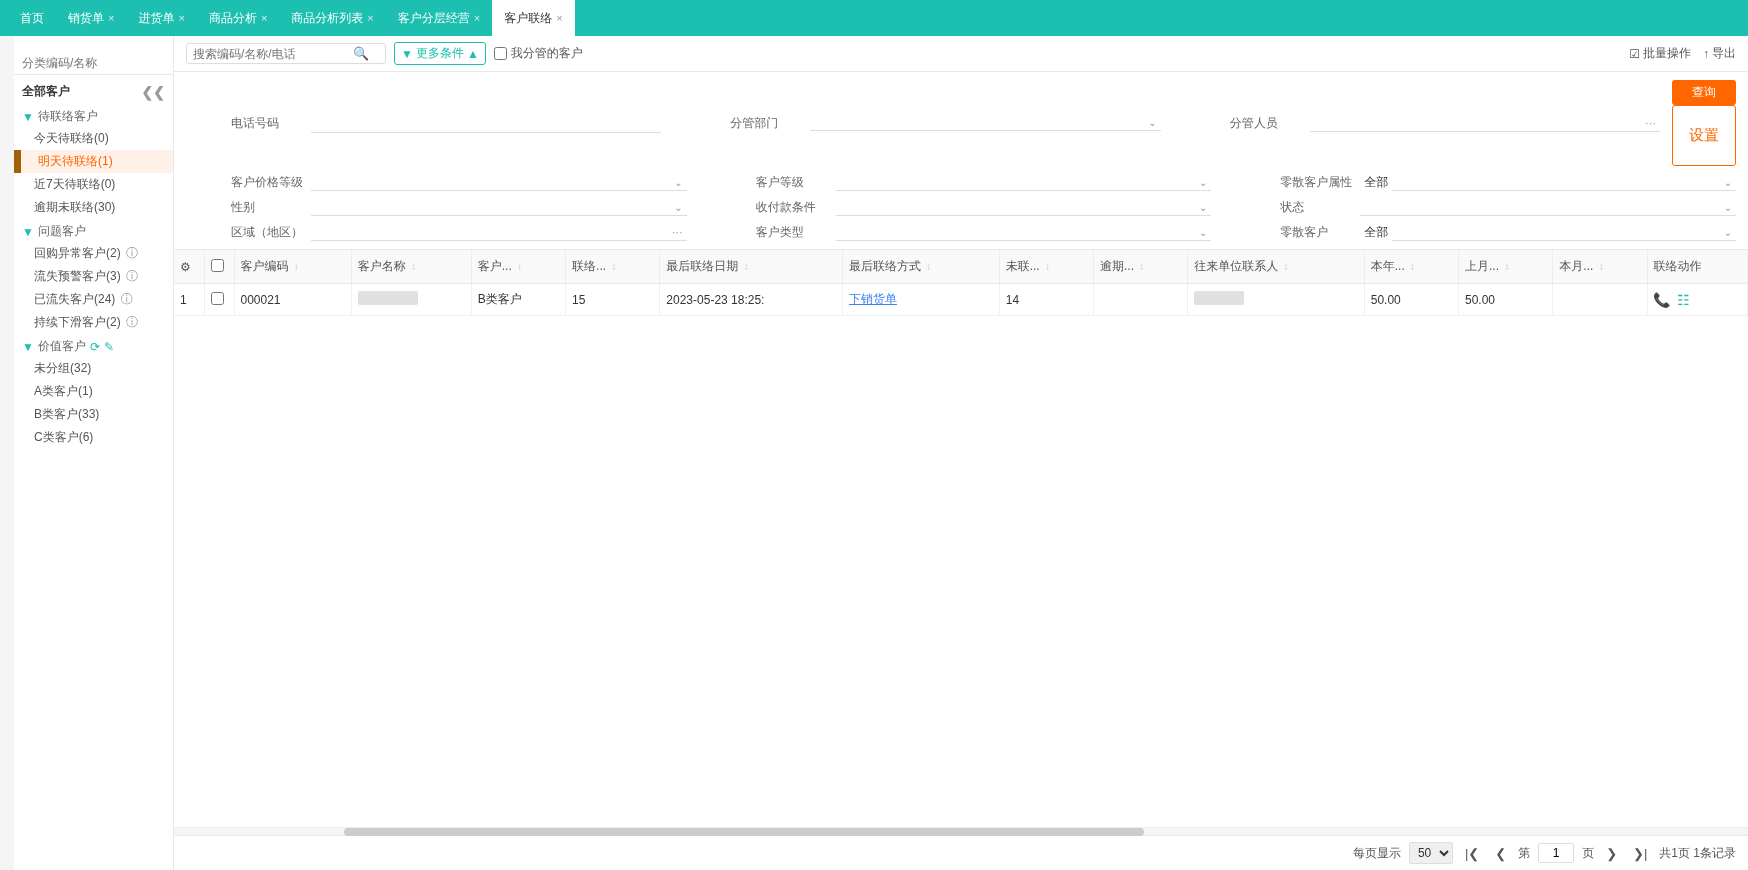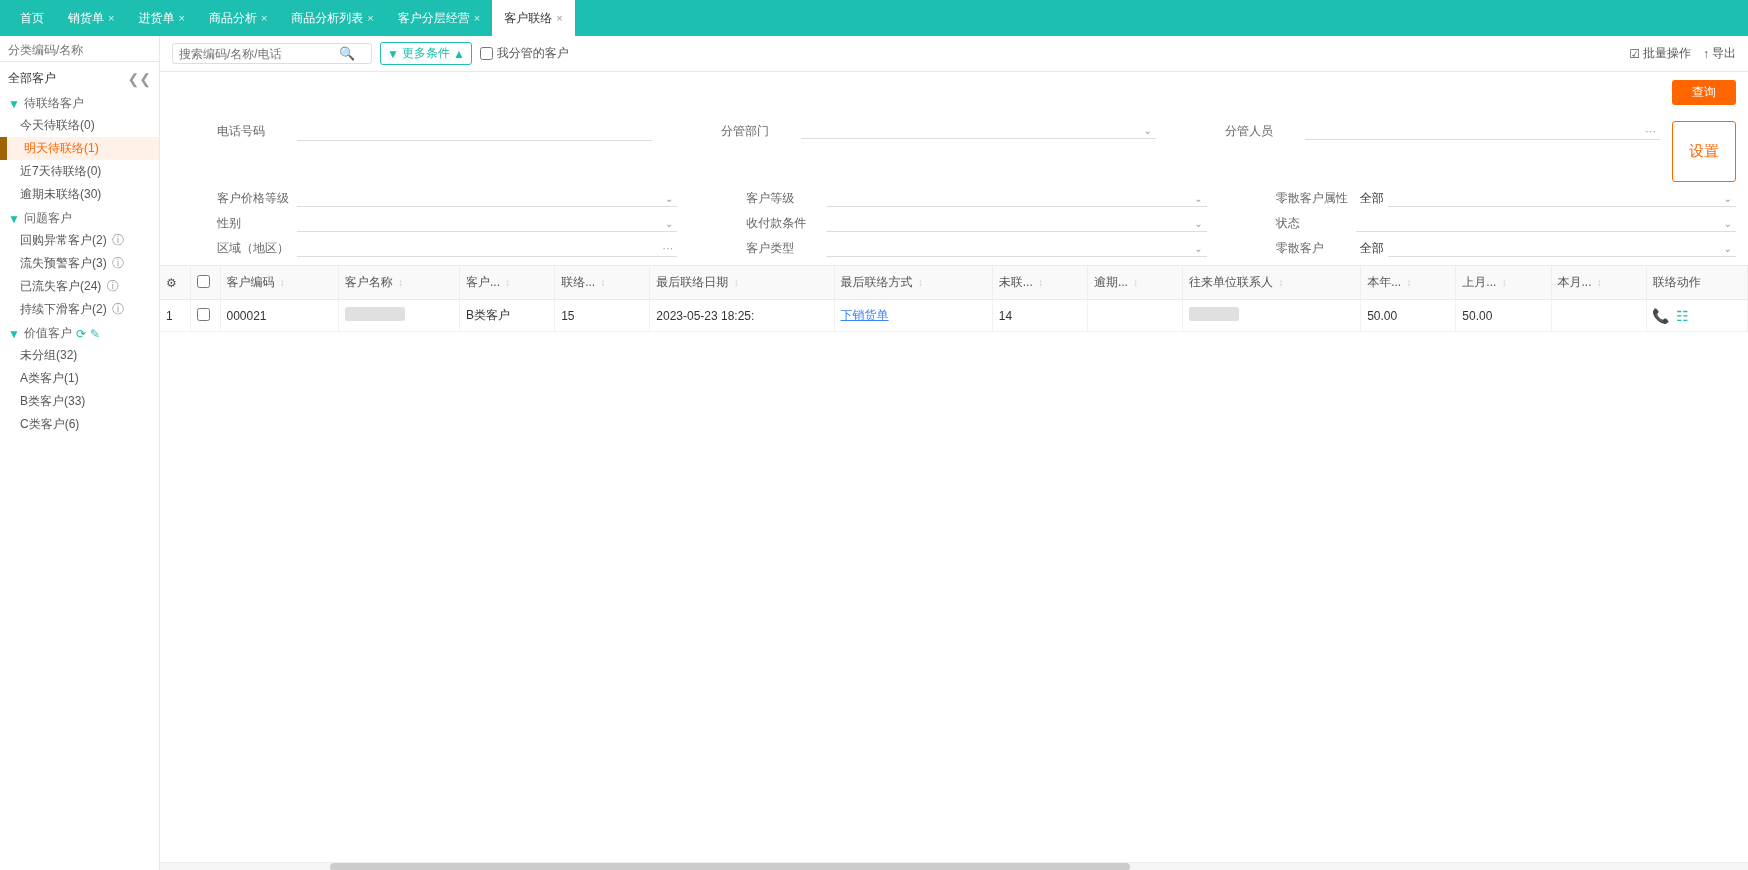--- a/index.html
+++ b/index.html
@@ -37,42 +37,43 @@
       height: calc(870px - 36px);
     }
 
     
     .sidebar {
       width: 160px;
       min-width: 160px;
       background: #fff;
       border-right: 1px solid #e8e8e8;
       overflow-y: auto;
-      padding: 3px 0;
+      padding: 16px 0;
+      margin-left: 14px;
     }
     .sidebar-search {
       display: flex;
       align-items: center;
       padding: 4px 8px;
       border-bottom: 1px solid #e8e8e8;
       margin-bottom: 4px;
     }
     .sidebar-search input {
       border: none;
       outline: none;
       flex: 1;
       font-size: 12px;
       color: #999;
     }
     .sidebar-section-title {
       display: flex;
       align-items: center;
       justify-content: space-between;
       padding: 4px 8px;
-      font-weight: normal;
+      font-weight: bold;
       color: #333;
       cursor: pointer;
       gap: 16px;
     }
     .sidebar-section-title .collapse-icon { color: #999; font-size: 14px; }
     .sidebar-group-label {
       display: flex;
       align-items: center;
       padding: 4px 8px 2px 8px;
       color: #666;
@@ -198,21 +199,21 @@
       border-bottom: 1px solid #ddd;
       padding: 2px 4px;
       cursor: pointer;
     }
     .filter-select span { color: #999; }
     .filter-select .arrow { color: #999; font-size: 10px; }
     .filter-divider { width: 24px; }
     .filter-actions {
       display: flex;
       flex-direction: column;
-      gap: 16px;
+      gap: 0;
       margin-left: 12px;
     }
     .btn-query {
       background: #f60;
       color: #fff;
       border: none;
       padding: 4px 16px;
       border-radius: 3px;
       cursor: pointer;
       font-size: 12px;
@@ -648,14 +649,28 @@
             </td>
           </tr>
         </tbody>
       </table>
     </div>
 
     <div class="scrollbar-container">
       <div class="scrollbar-thumb"></div>
     </div>
 
+    <div class="footer">
+      <span class="footer-item">每页显示</span>
+      <select class="footer-select">
+        <option>50</option>
+      </select>
+      <button class="page-btn">|❮</button>
+      <button class="page-btn">❮</button>
+      <span class="footer-item">第</span>
+      <input class="page-input" type="text" value="1" style="">
+      <span class="footer-item">页</span>
+      <button class="page-btn">❯</button>
+      <button class="page-btn">❯|</button>
+      <span class="footer-item">共1页 1条记录</span>
+    </div>
   </div>
 </div>
 
 </body></html>

